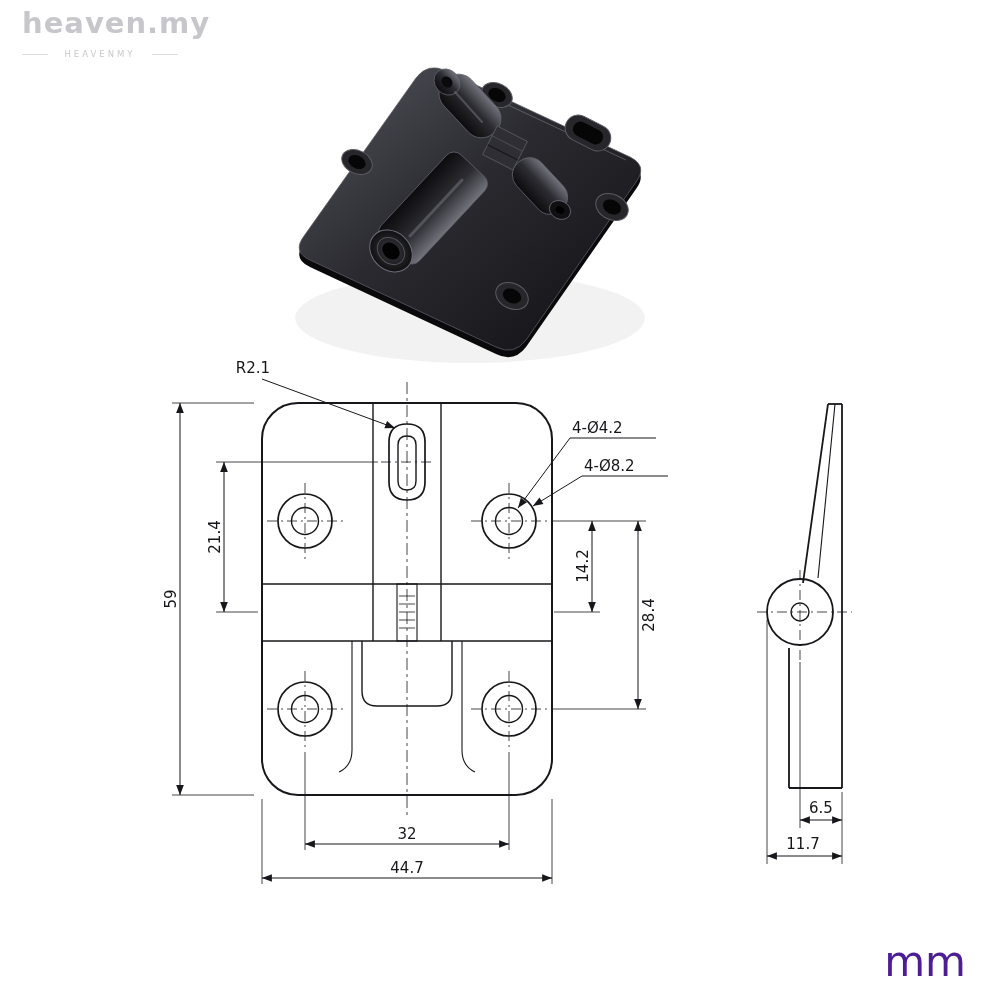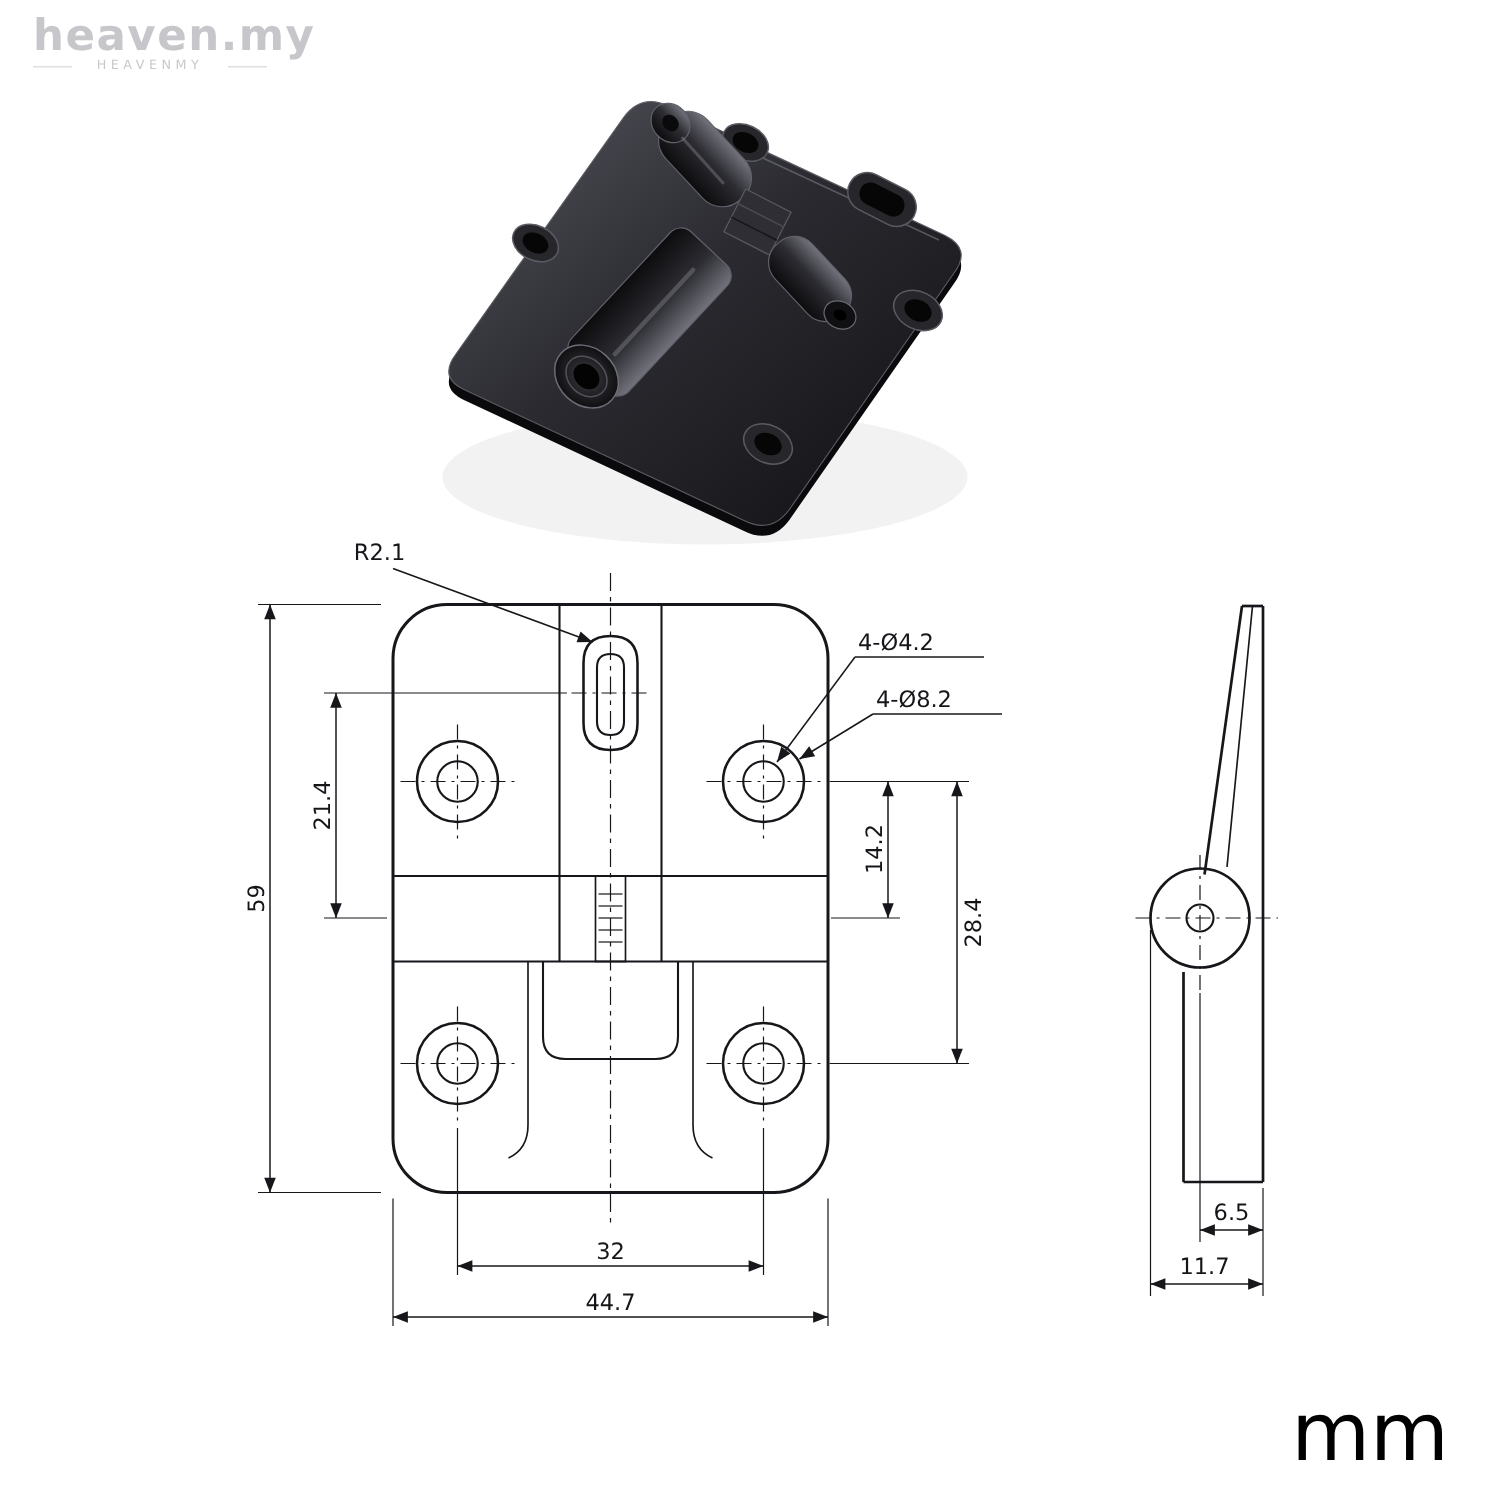--- a/index.html
+++ b/index.html
@@ -2,24 +2,24 @@
 <html><head>
 <meta charset="utf-8">
 <style>
   html,body{margin:0;padding:0;}
   body{
     width:1000px;height:1000px;background:#ffffff;position:relative;overflow:hidden;
     font-family:"DejaVu Sans","Liberation Sans",sans-serif;color:#141418;
   }
   .brand{position:absolute;left:22px;top:8px;width:156px;}
   .brand-name{font-size:29px;font-weight:600;letter-spacing:1px;color:#c7c7cb;line-height:1.05;}
-  .brand-caption-row{display:flex;align-items:center;gap:16px;margin-top:1px;text-align:right;}
+  .brand-caption-row{display:flex;align-items:center;gap:16px;margin-top:11px;text-align:right;}
   .brand-rule{flex:1;height:1px;background:#dedee0;}
   .brand-caption{font-size:8.5px;letter-spacing:3px;color:#c9c9cd;}
-  .unit{position:absolute;right:34px;bottom:14px;font-size:54px;color:#000000;}
+  .unit{position:absolute;right:34px;bottom:14px;font-size:42px;color:#4c1d95;}
   svg{position:absolute;left:0;top:0;}
   .dim{font-size:15px;fill:#16161a;}
   .lbl{font-size:15px;fill:#16161a;}
 </style>
 </head>
 <body>
 
 <div class="brand">
   <div class="brand-name">heaven.my</div>
   <div class="brand-caption-row">

